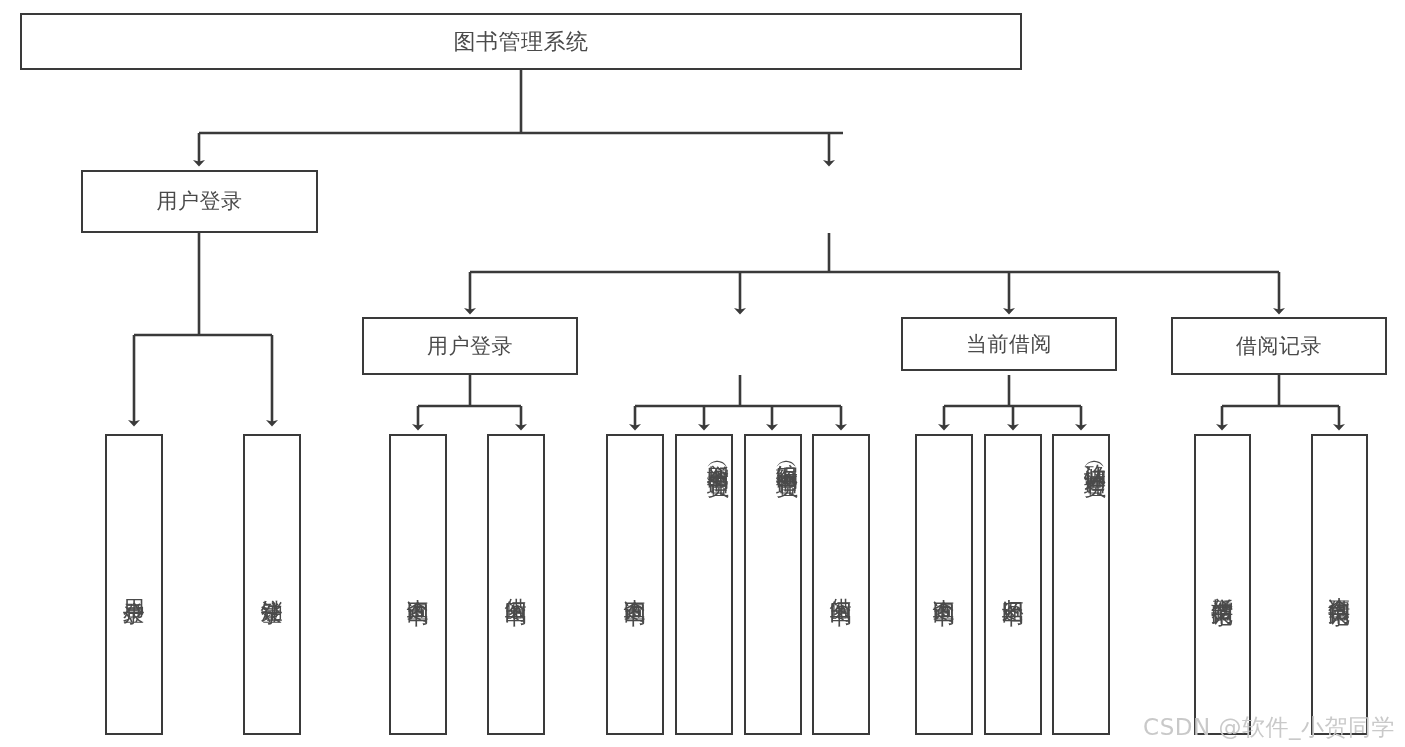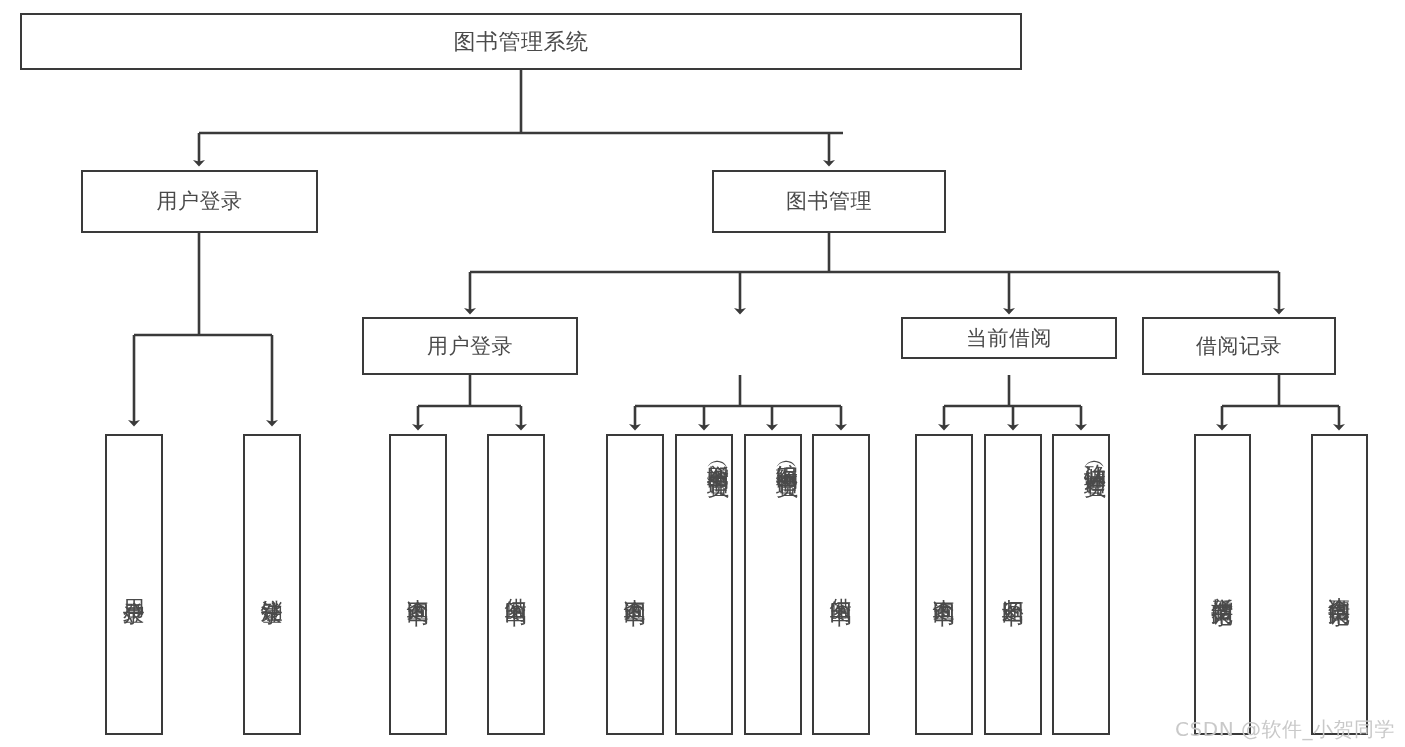--- a/index.html
+++ b/index.html
@@ -62,21 +62,21 @@
     justify-content: center;
     padding-top: 0;
   }
   .node-label {
     display: block;
   }
   #watermark {
     position: absolute;
     right: 10px;
     bottom: 4px;
-    font-size: 20px;
+    font-size: 23px;
     color: #c9c9c9;
     letter-spacing: 0.5px;
     z-index: 5;
     white-space: nowrap;
   }
 </style>
 </head>
 <body>
 
 <div id="diagram-root">
@@ -131,31 +131,28 @@
     </g>
   </svg>
 
   <div class="node node-h node-root" style="left:20px; top:13px; width:1002px; height:57px;">
     <span class="node-label">图书管理系统</span>
   </div>
 
   <div class="node node-h" style="left:81px; top:170px; width:237px; height:63px;">
     <span class="node-label">用户登录</span>
   </div>
-  <div class="node node-h" style="left:712px; top:170px; width:234px; height:63px;">
-    <span class="node-label">图书管理</span>
-  </div>
 
   <div class="node node-h" style="left:362px; top:317px; width:216px; height:58px;">
     <span class="node-label">用户登录</span>
   </div>
-  <div class="node node-h" style="left:901px; top:317px; width:216px; height:42px;">
+  <div class="node node-h" style="left:901px; top:317px; width:216px; height:54px;">
     <span class="node-label">当前借阅</span>
   </div>
-  <div class="node node-h" style="left:1142px; top:317px; width:194px; height:58px;text-align:right;">
+  <div class="node node-h" style="left:1171px; top:317px; width:216px; height:58px;text-align:right;">
     <span class="node-label">借阅记录</span>
   </div>
 
   <div class="node node-v vcenter" style="left:105px; top:434px; width:58px; height:301px;">
     <span class="node-label">用户登录</span>
   </div>
   <div class="node node-v vcenter" style="left:243px; top:434px; width:58px; height:301px;">
     <span class="node-label">注销登录</span>
   </div>
 

